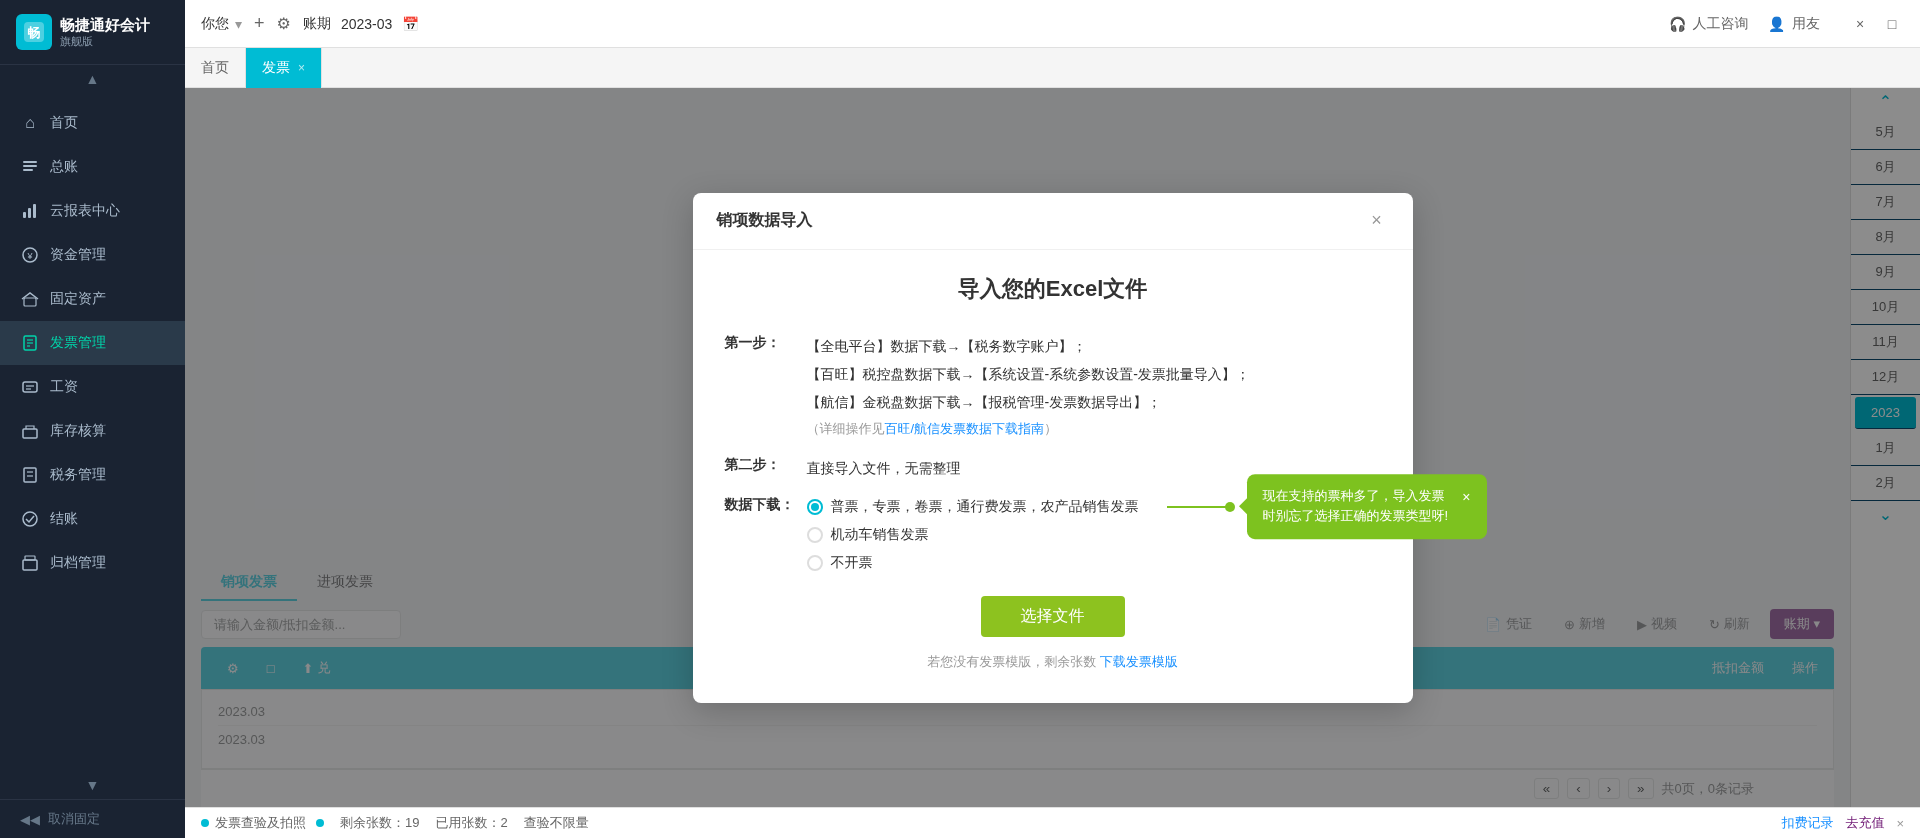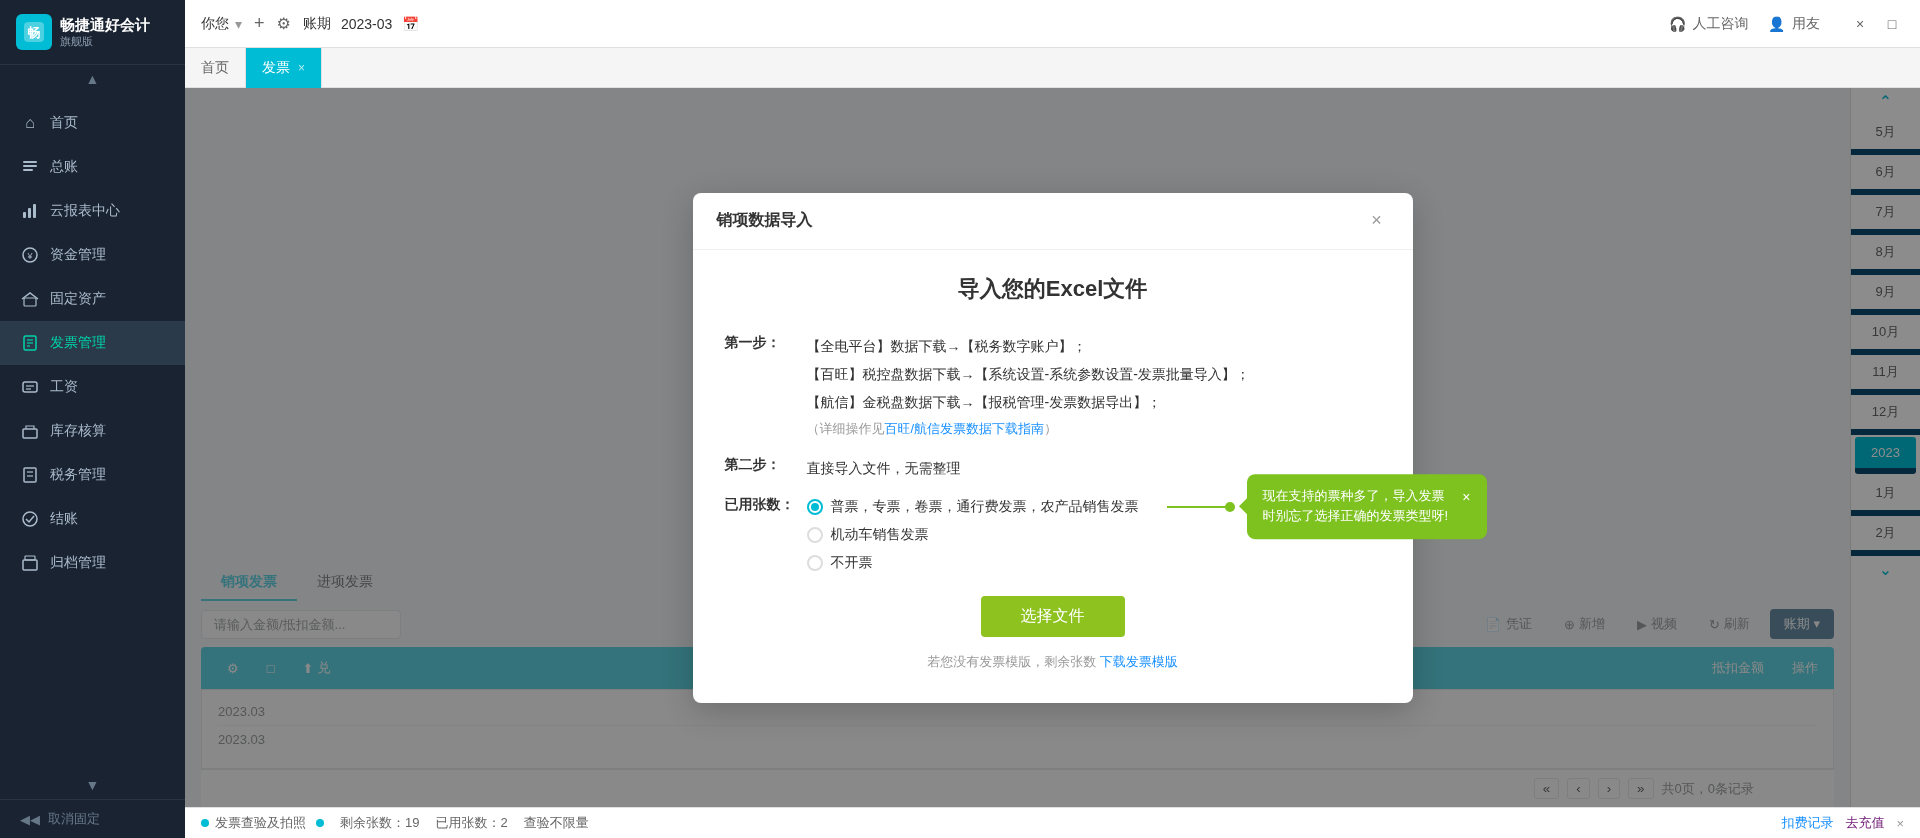--- a/index.html
+++ b/index.html
@@ -49,29 +49,29 @@
 
     
     .invoice-tabs { display: flex; padding: 12px 16px 0; gap: 0; }
     .invoice-tab { padding: 8px 20px; font-size: 14px; cursor: pointer; color: #333; border-bottom: 2px solid transparent; }
     .invoice-tab.active { color: #00bcd4; border-bottom: 2px solid #00bcd4; font-weight: bold; }
 
     .toolbar-row { display: flex; align-items: center; padding: 8px 16px; gap: 12px; flex-wrap: wrap; }
     .search-input { border: 1px solid #ddd; border-radius: 4px; padding: 6px 12px; font-size: 13px; color: #999; width: 200px; }
     .toolbar-buttons { display: flex; align-items: center; gap: 8px; margin-left: auto; }
     .btn-icon { display: flex; align-items: center; gap: 4px; padding: 6px 12px; border: none; background: none; cursor: pointer; color: #666; font-size: 13px; }
-    .btn-period { background: #0c4a6e; color: #fff; padding: 6px 14px; border-radius: 4px; border: none; cursor: pointer; font-size: 13px; }
+    .btn-period { background: #701a75; color: #fff; padding: 6px 14px; border-radius: 4px; border: none; cursor: pointer; font-size: 13px; }
 
     
     .table-actions { display: flex; align-items: center; padding: 8px 16px; gap: 8px; background: #00bcd4; color: white; border-radius: 4px 4px 0 0; margin: 0 16px; }
     .table-action-btn { display: flex; align-items: center; gap: 4px; padding: 4px 10px; border-radius: 3px; cursor: pointer; font-size: 13px; color: white; background: none; border: none; }
 
     
     .right-panel { width: 70px; background: #fff; border-left: 1px solid #e0e0e0; display: flex; flex-direction: column; }
-    .month-item { padding: 8px 4px; text-align: center; font-size: 13px; color: #666; cursor: pointer; border-bottom: 6px solid #0c4a6e; }
+    .month-item { padding: 8px 4px; text-align: center; font-size: 13px; color: #666; cursor: pointer; border-bottom: 1px solid #0c4a6e; }
     .month-item.active { background: #00bcd4; color: white; border-radius: 3px; }
     .nav-arrow { text-align: center; padding: 4px; color: #00bcd4; cursor: pointer; font-size: 16px; }
 
     
     .statusbar { display: flex; align-items: center; padding: 6px 16px; background: #fff; border-top: 1px solid #e0e0e0; font-size: 13px; color: #666; gap: 16px; }
     .statusbar-left { display: flex; align-items: center; gap: 6px; }
     .statusbar-dot { width: 8px; height: 8px; background: #00bcd4; border-radius: 50%; }
     .statusbar-right { margin-left: auto; display: flex; align-items: center; gap: 12px; }
 
     
@@ -388,21 +388,21 @@
             </div>
 
             <div class="step-row">
               <span class="step-label">第二步：</span>
               <div class="step-content">
                 <span>直接导入文件，无需整理</span>
               </div>
             </div>
 
             <div class="step-row" style="align-items:flex-start; margin-top: 4px;">
-              <span class="step-label">已用张数：</span>
+              <span class="step-label">数据下载：</span>
               <div class="radio-group">
 
                 <div class="radio-item">
                   <div class="radio-circle checked">
                     <div class="radio-dot"></div>
                   </div>
                   <span>普票，专票，卷票，通行费发票，农产品销售发票</span>
 
                   <div style="position:relative; display:inline-flex; align-items:center; margin-left: 20px;">
                     <div style="width:60px; height:2px; background:#7dc21f; display:inline-block;"></div>

